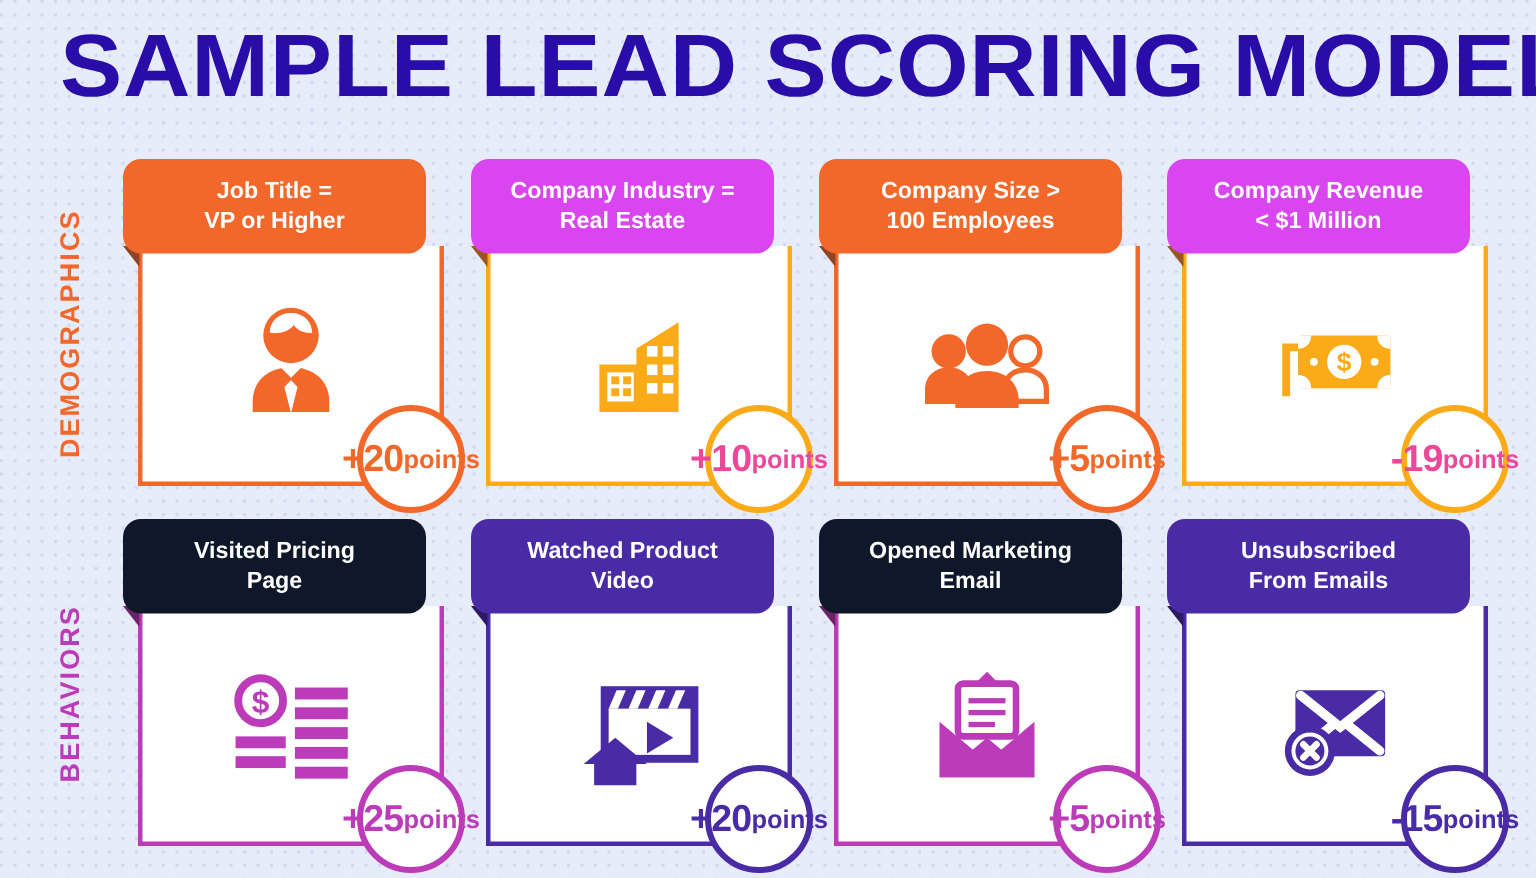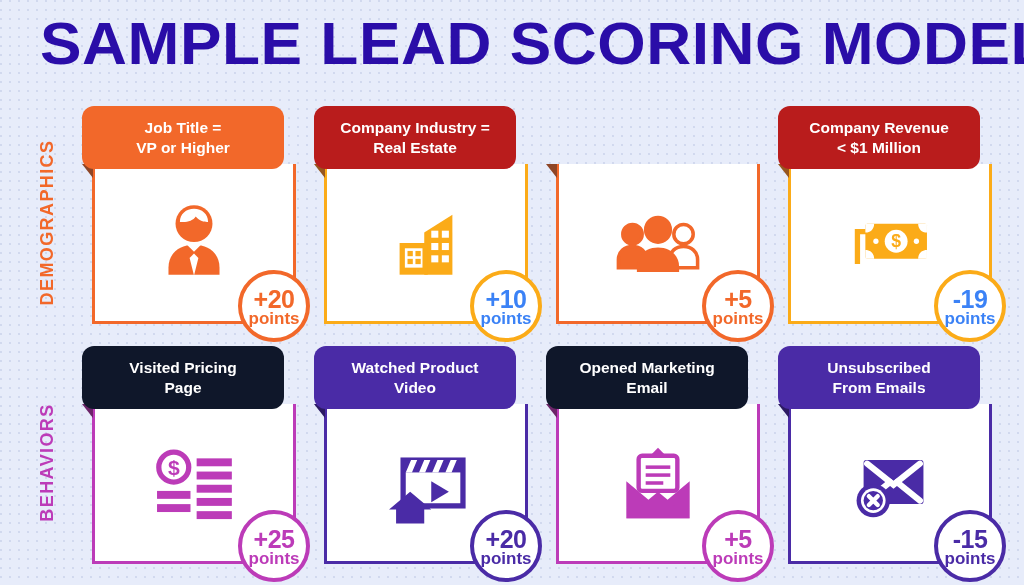--- a/index.html
+++ b/index.html
@@ -140,21 +140,21 @@
   .badge {
     position: absolute;
     right: -14px;
     bottom: -18px;
     width: 72px;
     height: 72px;
     border-radius: 50%;
     background: #ffffff;
     border: 4px solid;
     display: flex;
-    flex-direction: column;
+    flex-direction: row;
     align-items: center;
     justify-content: center;
     z-index: 5;
   }
   .badge-value {
     font-weight: 700;
     font-size: 25px;
     line-height: 24px;
     letter-spacing: -0.5px;
   }
@@ -168,25 +168,25 @@
   
   .t-orange .card-header { background: #f2682a; }
   .t-orange .card-body   { border-color: #f2682a; }
   .t-orange .badge       { border-color: #f2682a; }
   .t-orange .badge-value,
   .t-orange .badge-unit  { color: #f2682a; }
   .t-orange .card-tail   { border-top-color: #8e4526; }
   .t-orange .icon-fill   { fill: #f2682a; }
 
   
-  .t-amber .card-header { background: #b91c1c; }
+  .t-amber .card-header { background: #d946ef; }
   .t-amber .card-body   { border-color: #fbab18; }
   .t-amber .badge       { border-color: #fbab18; }
   .t-amber .badge-value,
-  .t-amber .badge-unit  { color: #3b82f6; }
+  .t-amber .badge-unit  { color: #ec4899; }
   .t-amber .card-tail   { border-top-color: #97561f; }
   .t-amber .icon-fill   { fill: #fbab18; }
 
   
   .t-magenta .card-header { background: #0f172a; }
   .t-magenta .card-body   { border-color: #bc3bb8; }
   .t-magenta .badge       { border-color: #bc3bb8; }
   .t-magenta .badge-value,
   .t-magenta .badge-unit  { color: #bc3bb8; }
   .t-magenta .card-tail   { border-top-color: #6b2468; }
@@ -260,20 +260,26 @@
       </svg>
     </div>
     <div class="badge">
       <span class="badge-value">+10</span>
       <span class="badge-unit">points</span>
     </div>
   </div>
 
   <div class="card t-orange">
     <div class="card-tail"></div>
+    <div class="card-header">
+      <span>
+        <span>Company Size &gt;</span><br>
+        <span>100 Employees</span>
+      </span>
+    </div>
     <div class="card-body">
       <svg class="card-icon" viewBox="0 0 100 100">
         <circle class="icon-fill" cx="21" cy="40" r="11" fill="none" stroke="#f2682a" stroke-width="4"></circle>
         <path class="icon-fill" d="M21 54c-9 0-16 6-16 15v9h32v-9c0-9-7-15-16-15z" fill="none" stroke="#f2682a" stroke-width="4"></path>
         <circle cx="79" cy="40" r="11" fill="none" stroke="#f2682a" stroke-width="4"></circle>
         <path d="M79 54c-9 0-16 6-16 15v9h32v-9c0-9-7-15-16-15z" fill="none" stroke="#f2682a" stroke-width="4"></path>
         <circle class="icon-fill" cx="50" cy="35" r="16"></circle>
         <path class="icon-fill" d="M50 55c-14 0-24 9-24 22v6h48v-6c0-13-10-22-24-22z"></path>
       </svg>
     </div>

